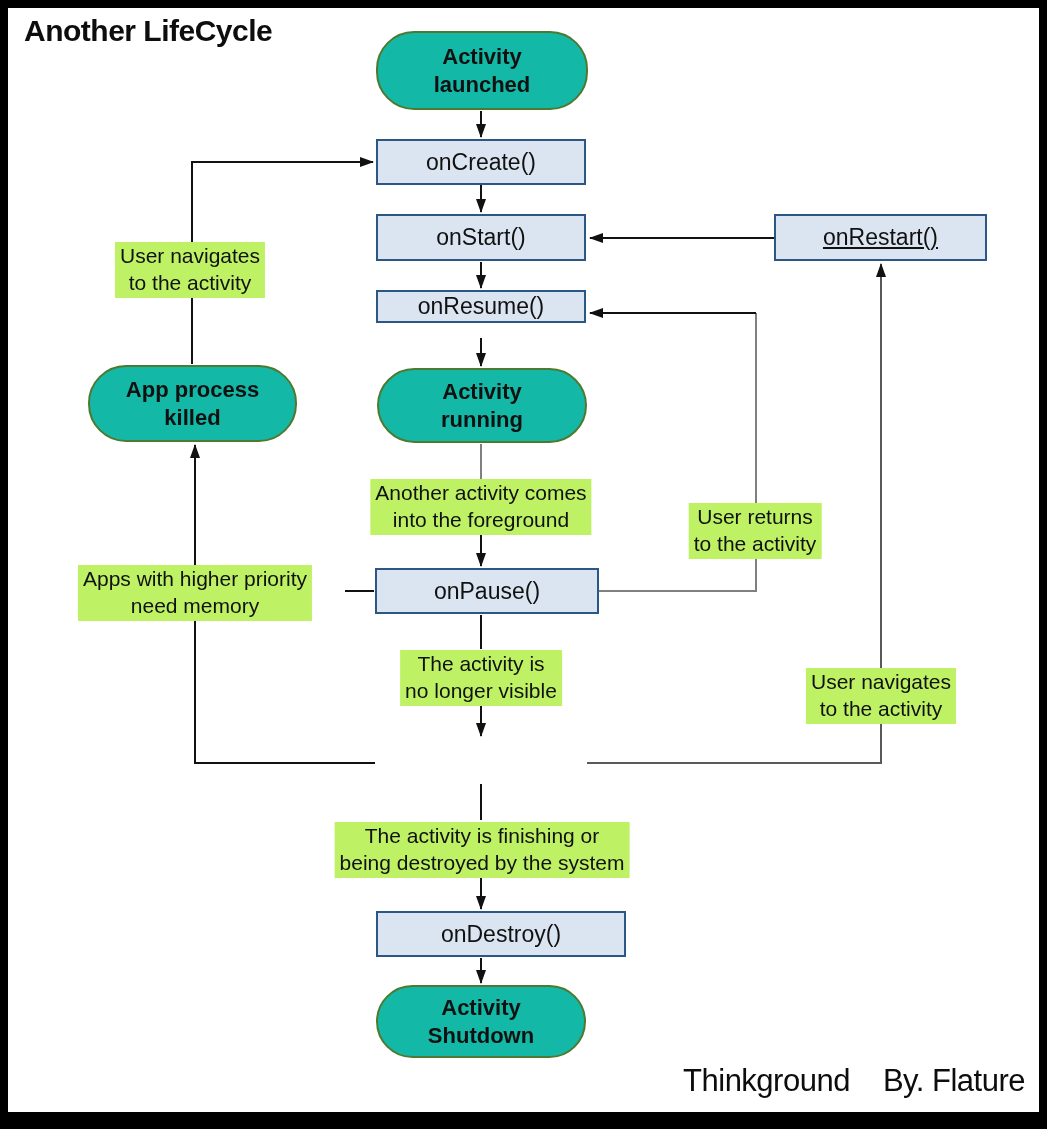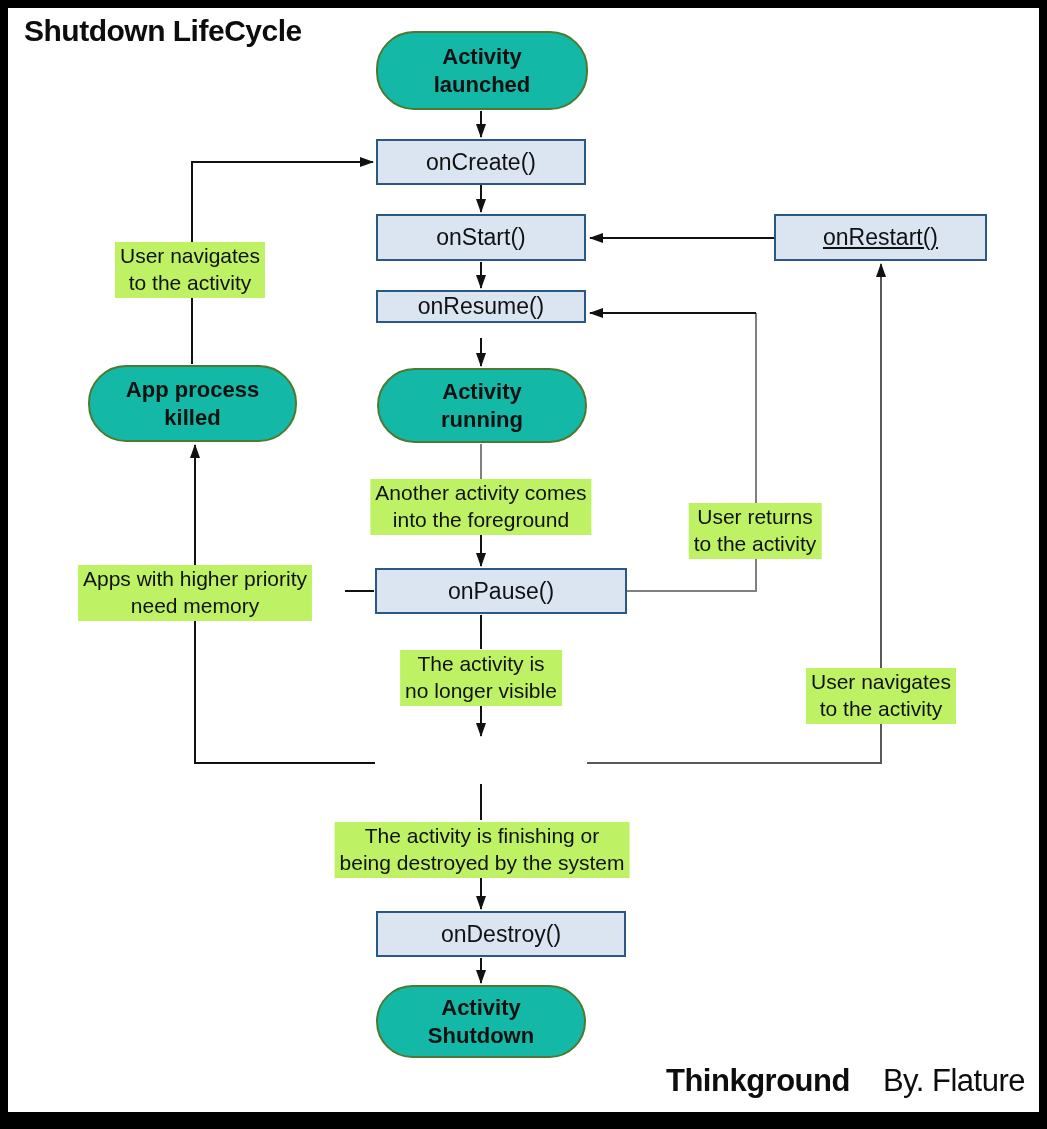--- a/index.html
+++ b/index.html
@@ -27,21 +27,21 @@
     color:#111;background:#bef264;padding:1px 5px;
   }
   .title{
     position:absolute;z-index:2;left:24px;top:14px;
     font-size:30px;font-weight:bold;letter-spacing:-0.5px;color:#0d0d0d;
   }
   .footer{
     position:absolute;z-index:2;right:22px;top:1063px;
     display:flex;align-items:baseline;font-size:31px;color:#0d0d0d;
   }
-  .footer .brand{font-weight:bold;letter-spacing:-0.5px;}
+  .footer .brand{font-weight:normal;letter-spacing:-0.5px;}
   .footer .byline{margin-left:33px;letter-spacing:-0.5px;}
 </style>
 </head>
 <body>
 
 <div class="frame">
   <div class="paper"></div>
 
   <svg class="wires" width="1047" height="1129" viewBox="0 0 1047 1129">
     <defs>
@@ -69,33 +69,33 @@
     <line class="lk" x1="345" y1="591" x2="374" y2="591"></line>
 
     <polyline class="lg" points="586,591 756,591 756,313"></polyline>
     <line class="lk" x1="756" y1="313" x2="590" y2="313" marker-end="url(#mb)"></line>
 
     <polyline class="lgd" points="587,763 881,763 881,264" marker-end="url(#mb)"></polyline>
 
     <line class="lk" x1="774" y1="238" x2="590" y2="238" marker-end="url(#mb)"></line>
   </svg>
 
-  <div class="title">Shutdown LifeCycle</div>
+  <div class="title">Another LifeCycle</div>
 
   <div class="node terminal" style="left:376px;top:31px;width:212px;height:79px;">Activity
 launched</div>
   <div class="node process" style="left:376px;top:139px;width:210px;height:46px;">onCreate()</div>
   <div class="node process" style="left:376px;top:214px;width:210px;height:47px;">onStart()</div>
   <div class="node process" style="left:774px;top:214px;width:213px;height:47px;text-decoration:underline;">onRestart()</div>
   <div class="node process" style="left:376px;top:290px;width:210px;height:33px;">onResume()</div>
   <div class="node terminal" style="left:377px;top:368px;width:210px;height:75px;">Activity
 running</div>
   <div class="node terminal" style="left:88px;top:365px;width:209px;height:77px;">App process
 killed</div>
-  <div class="node process" style="left:375px;top:568px;width:252px;height:46px;">onPause()</div>
+  <div class="node process" style="left:375px;top:568px;width:224px;height:46px;">onPause()</div>
   <div class="node process" style="left:376px;top:911px;width:250px;height:46px;">onDestroy()</div>
   <div class="node terminal" style="left:376px;top:985px;width:210px;height:73px;">Activity
 Shutdown</div>
 
   <div class="elabel" style="left:190px;top:242px;">User navigates
 to the activity</div>
   <div class="elabel" style="left:195px;top:565px;">Apps with higher priority
 need memory</div>
   <div class="elabel" style="left:481px;top:479px;">Another activity comes
 into the foreground</div>

